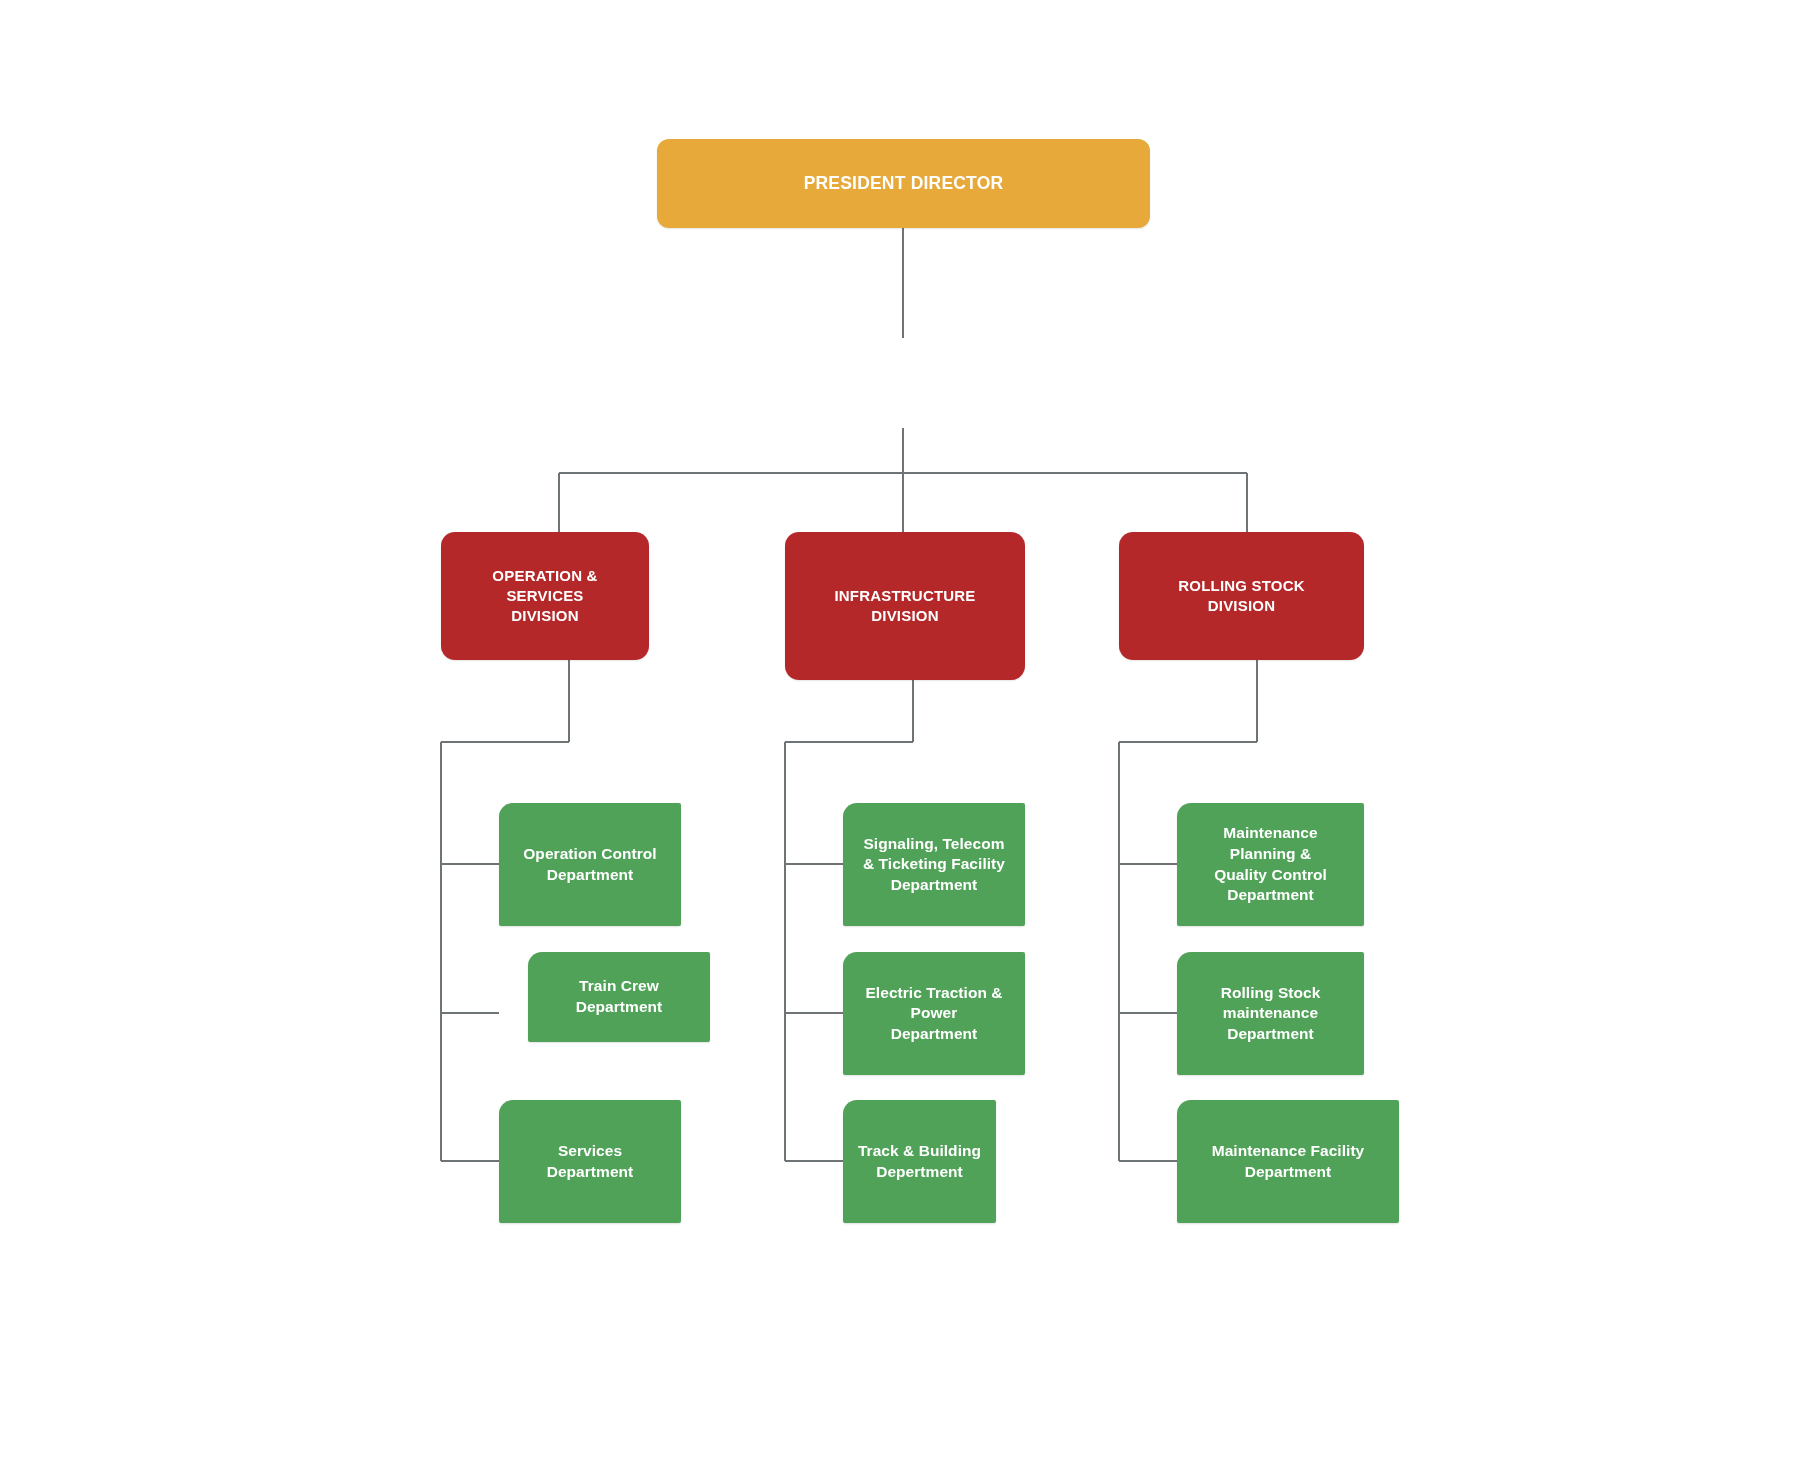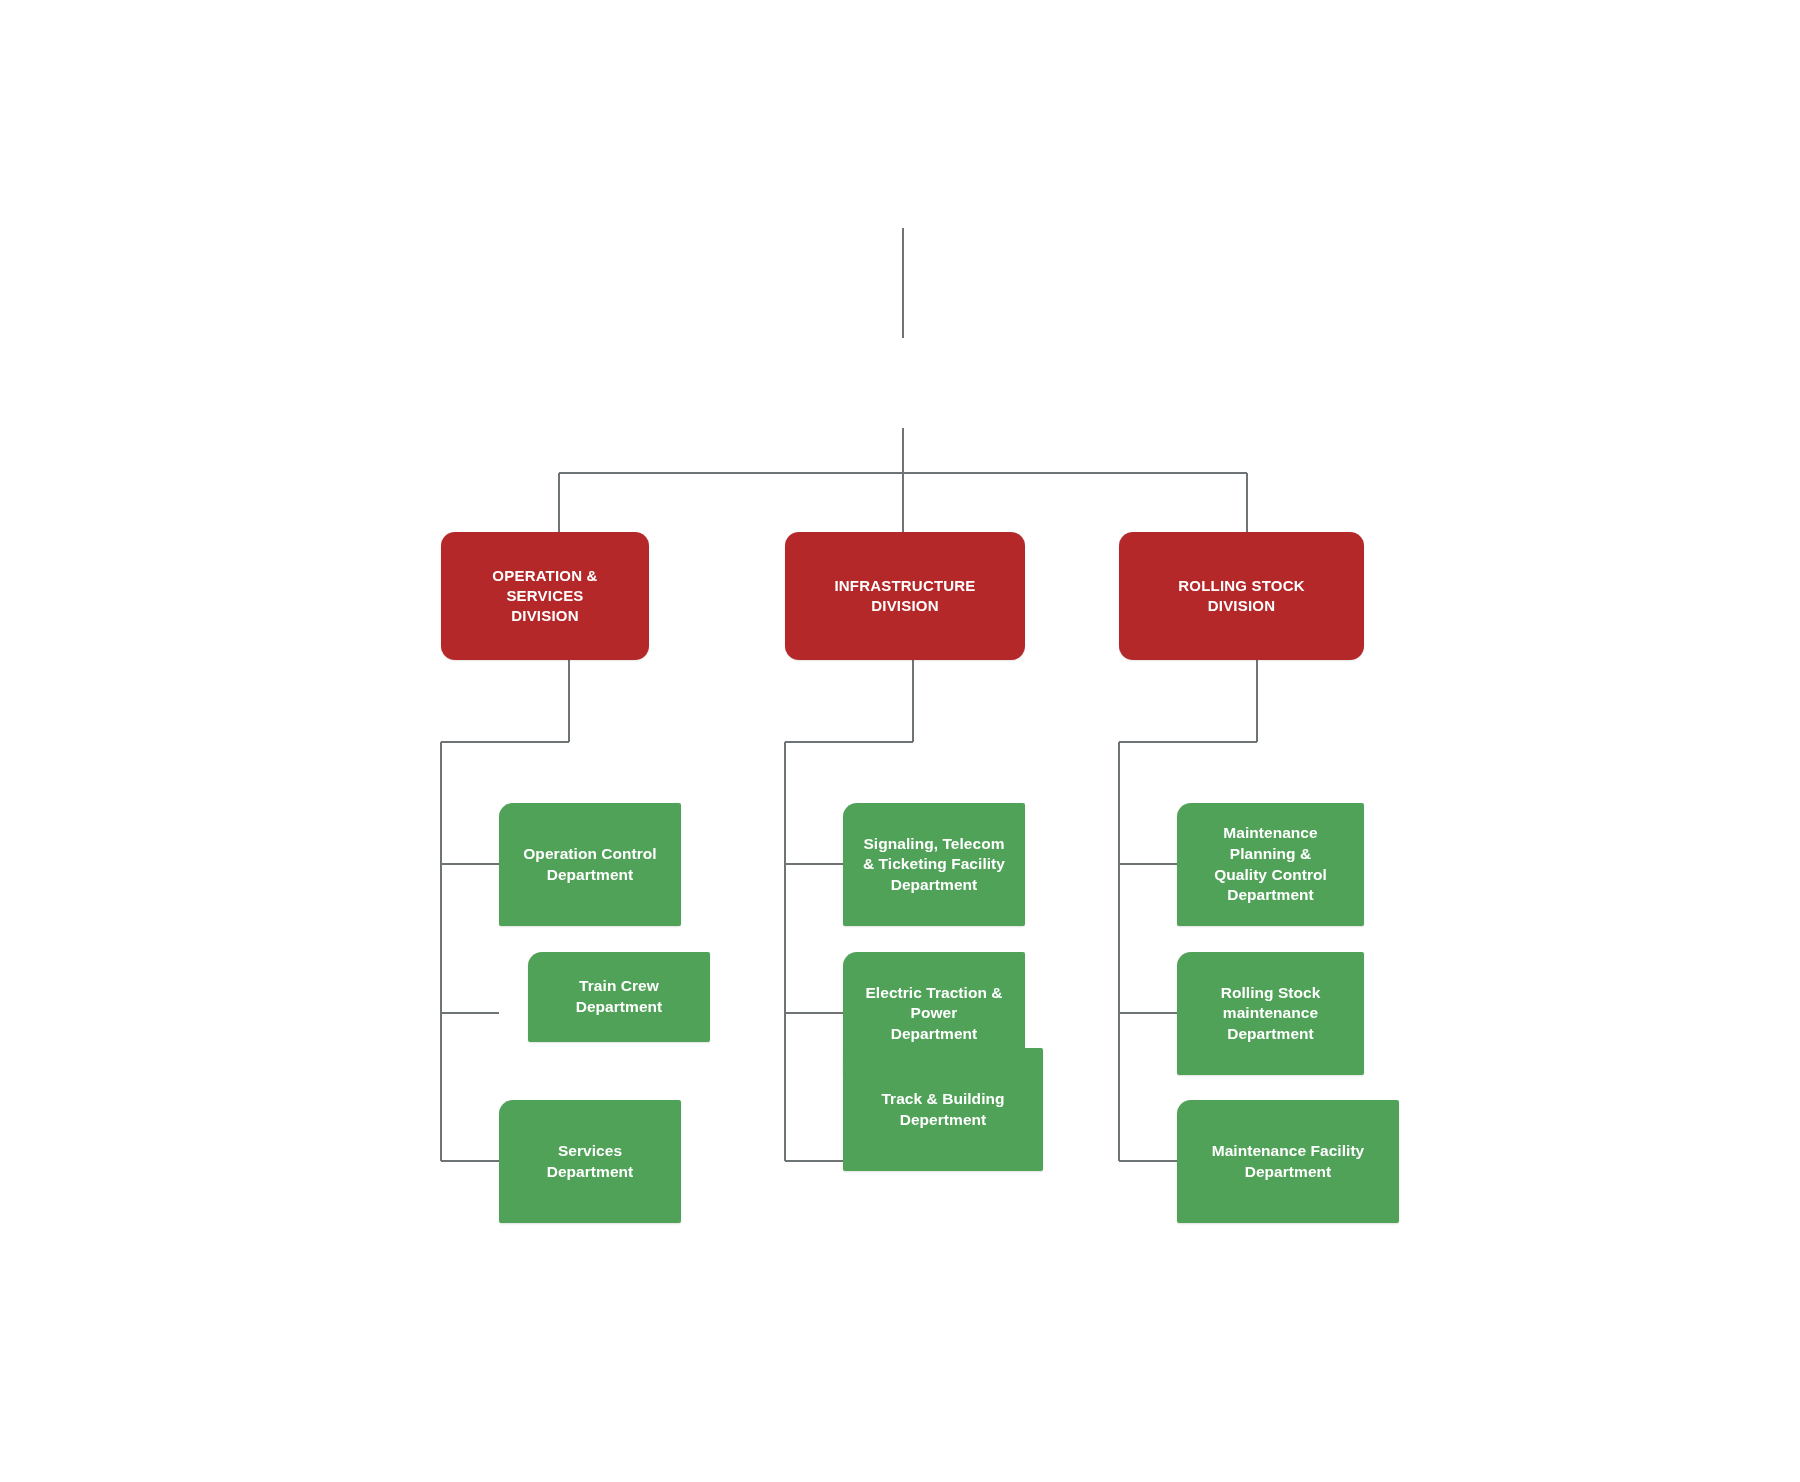--- a/index.html
+++ b/index.html
@@ -148,29 +148,32 @@
 
       <line x1="1257" y1="660" x2="1257" y2="742"></line>
       <line x1="1257" y1="742" x2="1119" y2="742"></line>
       <line x1="1119" y1="742" x2="1119" y2="1161"></line>
       <line x1="1119" y1="864" x2="1177" y2="864"></line>
       <line x1="1119" y1="1013" x2="1177" y2="1013"></line>
       <line x1="1119" y1="1161" x2="1177" y2="1161"></line>
     </g>
   </svg>
 
+  <div class="node node-exec" style="left:657px; top:139px; width:493px; height:89px;">
+    <span class="node-text">PRESIDENT DIRECTOR</span>
+  </div>
 
 
   <div class="node node-div" style="left:441px; top:532px; width:208px; height:128px;">
     <span class="node-text">OPERATION &amp;
 SERVICES
 DIVISION</span>
   </div>
 
-  <div class="node node-div" style="left:785px; top:532px; width:240px; height:128px;">
+  <div class="node node-div" style="left:785px; top:532px; width:240px; height:148px;">
     <span class="node-text">INFRASTRUCTURE
 DIVISION</span>
   </div>
 
   <div class="node node-div" style="left:1119px; top:532px; width:245px; height:128px;">
     <span class="node-text">ROLLING STOCK
 DIVISION</span>
   </div>
 
   <div class="node node-dept" style="left:499px; top:803px; width:182px; height:123px;">
@@ -193,21 +196,21 @@
 &amp; Ticketing Facility
 Department</span>
   </div>
 
   <div class="node node-dept" style="left:843px; top:952px; width:182px; height:123px;">
     <span class="node-text">Electric Traction &amp;
 Power
 Department</span>
   </div>
 
-  <div class="node node-dept" style="left:843px; top:1048px; width:200px; height:123px;">
+  <div class="node node-dept" style="left:843px; top:1100px; width:153px; height:123px;">
     <span class="node-text">Track &amp; Building
 Depertment</span>
   </div>
 
   <div class="node node-dept" style="left:1177px; top:803px; width:187px; height:123px;">
     <span class="node-text">Maintenance
 Planning &amp;
 Quality Control
 Department</span>
   </div>

